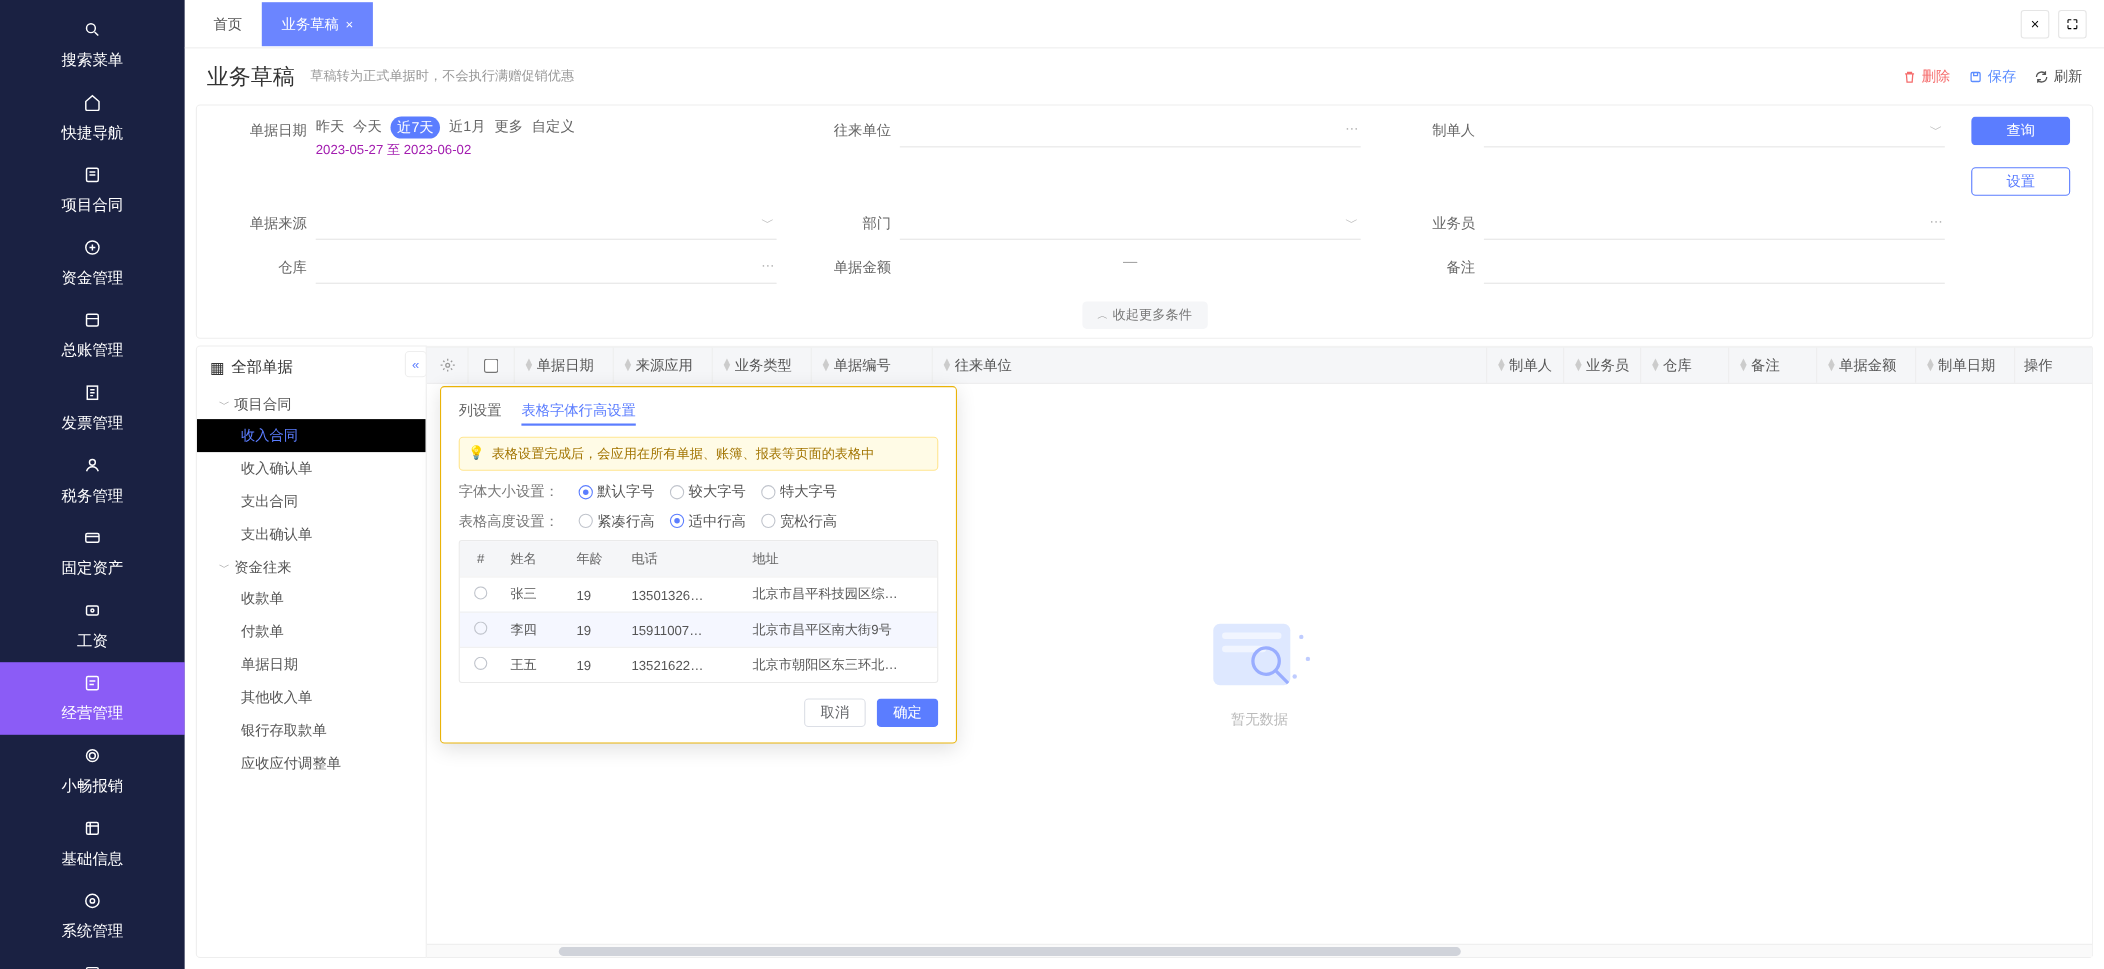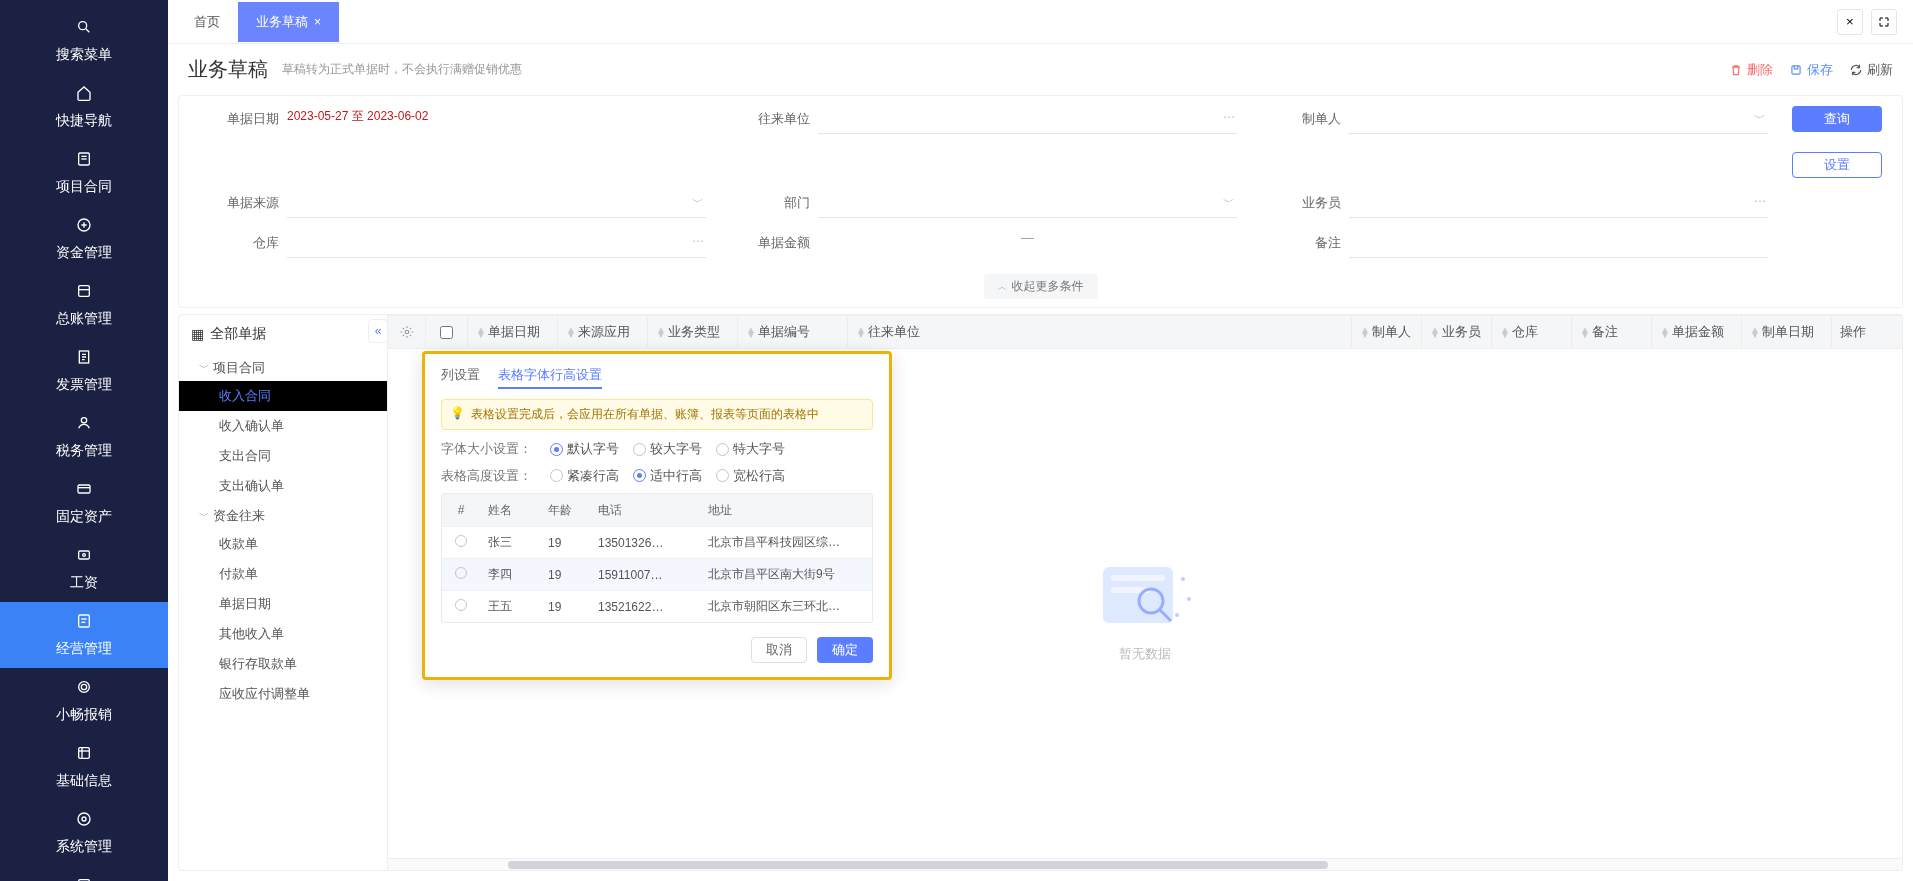--- a/index.html
+++ b/index.html
@@ -2,21 +2,21 @@
 <html><head>
 <meta charset="utf-8">
 <style>
 * { margin: 0; padding: 0; box-sizing: border-box; }
 body { font-family: -apple-system, "PingFang SC", "Microsoft YaHei", sans-serif; font-size: 13px; color: #333; background: #fff; overflow: hidden; }
 .app { display: flex; height: 100vh; width: 100vw; }
 
 
 .sidebar { width: 168px; background: #1a2142; color: #fff; flex: none; display: flex; flex-direction: column; padding-top: 8px; }
 .sidebar .sb-item { display: flex; align-items: center; gap: 10px; padding: 10px 18px; font-size: 14px; cursor: pointer; flex-direction: column; }
-.sidebar .sb-item.active { background: #3b82f6; }
+.sidebar .sb-item.active { background: #8b5cf6; }
 .sidebar .sb-icon { width: 18px; height: 18px; display: inline-flex; align-items: center; justify-content: center; }
 
 
 .main { flex: 1; display: flex; flex-direction: column; background: #fff; min-width: 0; }
 .topbar { display: flex; align-items: center; height: 44px; border-bottom: 1px solid #eee; padding: 0 8px; position: relative; }
 .tab { padding: 0 18px; height: 40px; display: flex; align-items: center; gap: 6px; font-size: 13px; cursor: pointer; }
 .tab.active { background: #6b85ff; color: #fff; }
 .tab.home { color: #555; }
 .topbar-right { margin-left: auto; display: flex; align-items: center; gap: 8px; padding-right: 8px; }
 .icon-btn { width: 26px; height: 26px; display: inline-flex; align-items: center; justify-content: center; border: 1px solid #e5e5e5; border-radius: 3px; background: #fff; cursor: pointer; }
@@ -39,21 +39,21 @@
 .finput { width: 100%; height: 28px; border: none; border-bottom: 1px solid #e5e5e5; padding: 0 24px 0 2px; font-size: 13px; background: transparent; }
 .finput-wrap { position: relative; }
 .finput-suffix { position: absolute; right: 2px; top: 4px; color: #bbb; font-size: 12px; cursor: pointer; background:transparent;border:none; }
 .action-col { width: 90px; flex: none; display: flex; flex-direction: column; gap: 20px; align-items: stretch; }
 .btn { height: 26px; border-radius: 4px; font-size: 13px; cursor: pointer; display: inline-flex; align-items: center; justify-content: center; padding: 0 14px; border:1px solid transparent; }
 .btn.primary { background: #5b7dff; color: #fff; }
 .btn.secondary { background: #fff; border: 1px solid #5b7dff; color: #5b7dff; }
 .date-quick { display: flex; gap: 8px; flex-wrap: wrap; font-size: 13px; color: #666; }
 .date-quick span { cursor: pointer; }
 .date-quick .sel { background: #5b7dff; color: #fff; padding: 1px 6px; border-radius: 10px; }
-.date-range { font-size: 12px; color: #b91c1c; margin-top: 2px; }
+.date-range { font-size: 12px; color: #a21caf; margin-top: 2px; }
 .dash { color: #999; text-align: center; flex: 1; }
 
 .collapse-row { display: flex; justify-content: center; padding: 4px 0 8px; }
 .collapse-btn { background: #f5f6f8; border: none; border-radius: 4px; padding: 4px 14px; font-size: 12px; color: #777; cursor: pointer; display: inline-flex; align-items: center; gap: 4px; }
 
 
 .body { flex: 1; display: flex; min-height: 0; margin: 6px 10px 10px; gap: 0; }
 .left-panel { width: 210px; border: 1px solid #eee; border-radius: 4px 0 0 4px; background: #fff; display: flex; flex-direction: column; position: relative; }
 .lp-head { padding: 10px 12px; font-size: 14px; font-weight: 500; display: flex; align-items: center; gap: 6px; }
 .lp-collapse { position: absolute; right: -1px; top: 4px; width: 20px; height: 24px; border: 1px solid #eee; border-radius: 4px; background: #fff; display: flex; align-items: center; justify-content: center; color: #5b7dff; cursor: pointer; font-size:12px; }
@@ -67,21 +67,21 @@
 .thead { display: flex; background: #f5f6f8; border-top: 1px solid #eee; border-bottom: 1px solid #eee; height: 34px; align-items: center; color: #555; font-size: 13px; }
 .th { padding: 0 8px; display: flex; align-items: center; gap: 2px; border-right: 1px solid #eee; height: 100%; }
 .th:last-child { border-right: none; }
 .sort { color: #ccc; font-size: 10px; display:inline-flex; flex-direction:column; line-height:5px;}
 .tbody-empty { flex: 1; display: flex; flex-direction: column; align-items: center; justify-content: center; color: #bbb; font-size: 13px; position:relative; }
 .empty-ill { width: 120px; height: 100px; opacity: .9; }
 .hscroll { height: 12px; background: #fafafa; border-top: 1px solid #eee; position: relative; }
 .hscroll-thumb { position: absolute; left: 120px; top: 2px; width: 820px; height: 8px; background: #d0d3da; border-radius: 4px; cursor:pointer; }
 
 
-.popover { position: absolute; left: 34px; top: 36px; width: 470px; background: #fff; border: 3px solid #eab308; border-radius: 4px; box-shadow: 0 4px 18px rgba(0,0,0,.12); z-index: 20; padding: 12px 16px 14px; }
+.popover { position: absolute; left: 12px; top: 36px; width: 470px; background: #fff; border: 1px solid #eab308; border-radius: 4px; box-shadow: 0 4px 18px rgba(0,0,0,.12); z-index: 20; padding: 12px 16px 14px; }
 .popover .ptabs { display: flex; gap: 18px; font-size: 13px; margin-bottom: 10px; }
 .ptabs span { cursor: pointer; color: #666; }
 .ptabs .psel { color: #5b7dff; border-bottom: 2px solid #5b7dff; padding-bottom: 3px; }
 .hint { background: #fffbe6; border: 1px solid #ffe58f; border-radius: 4px; padding: 6px 8px; font-size: 12px; color: #a27400; display: flex; gap: 6px; margin-bottom: 10px; }
 .opt-row { display: flex; align-items: center; gap: 18px; font-size: 13px; color: #555; margin-bottom: 8px; }
 .opt-row .olabel { color: #777; }
 .radio { display: inline-flex; align-items: center; gap: 4px; cursor: pointer; }
 .radio .rdot { width: 13px; height: 13px; border: 1px solid #c0c4cc; border-radius: 50%; display: inline-block; position: relative; }
 .radio.checked .rdot { border-color: #5b7dff; }
 .radio.checked .rdot::after { content: ""; position: absolute; inset: 3px; background: #5b7dff; border-radius: 50%; }
@@ -297,20 +297,28 @@
               <span>刷新</span>
             </span>
         </div>
       </div>
 
       <section class="filters">
         <div class="frow">
           <div class="fcell">
             <div class="flabel">单据日期</div>
             <div class="finput-wrap">
+              <div class="date-quick" id="date-quick">
+                  <span>昨天</span>
+                  <span>今天</span>
+                  <span class="sel">近7天</span>
+                  <span>近1月</span>
+                  <span>更多</span>
+                  <span>自定义</span>
+                </div>
               <div class="date-range">2023-05-27 至 2023-06-02</div>
             </div>
           </div>
           <div class="fcell">
             <div class="flabel">往来单位</div>
             <div class="finput-wrap"><input class="finput" style=""><button class="finput-suffix">⋯</button></div>
           </div>
           <div class="fcell">
             <div class="flabel">制单人</div>
             <div class="finput-wrap"><input class="finput" style=""><button class="finput-suffix">﹀</button></div>

